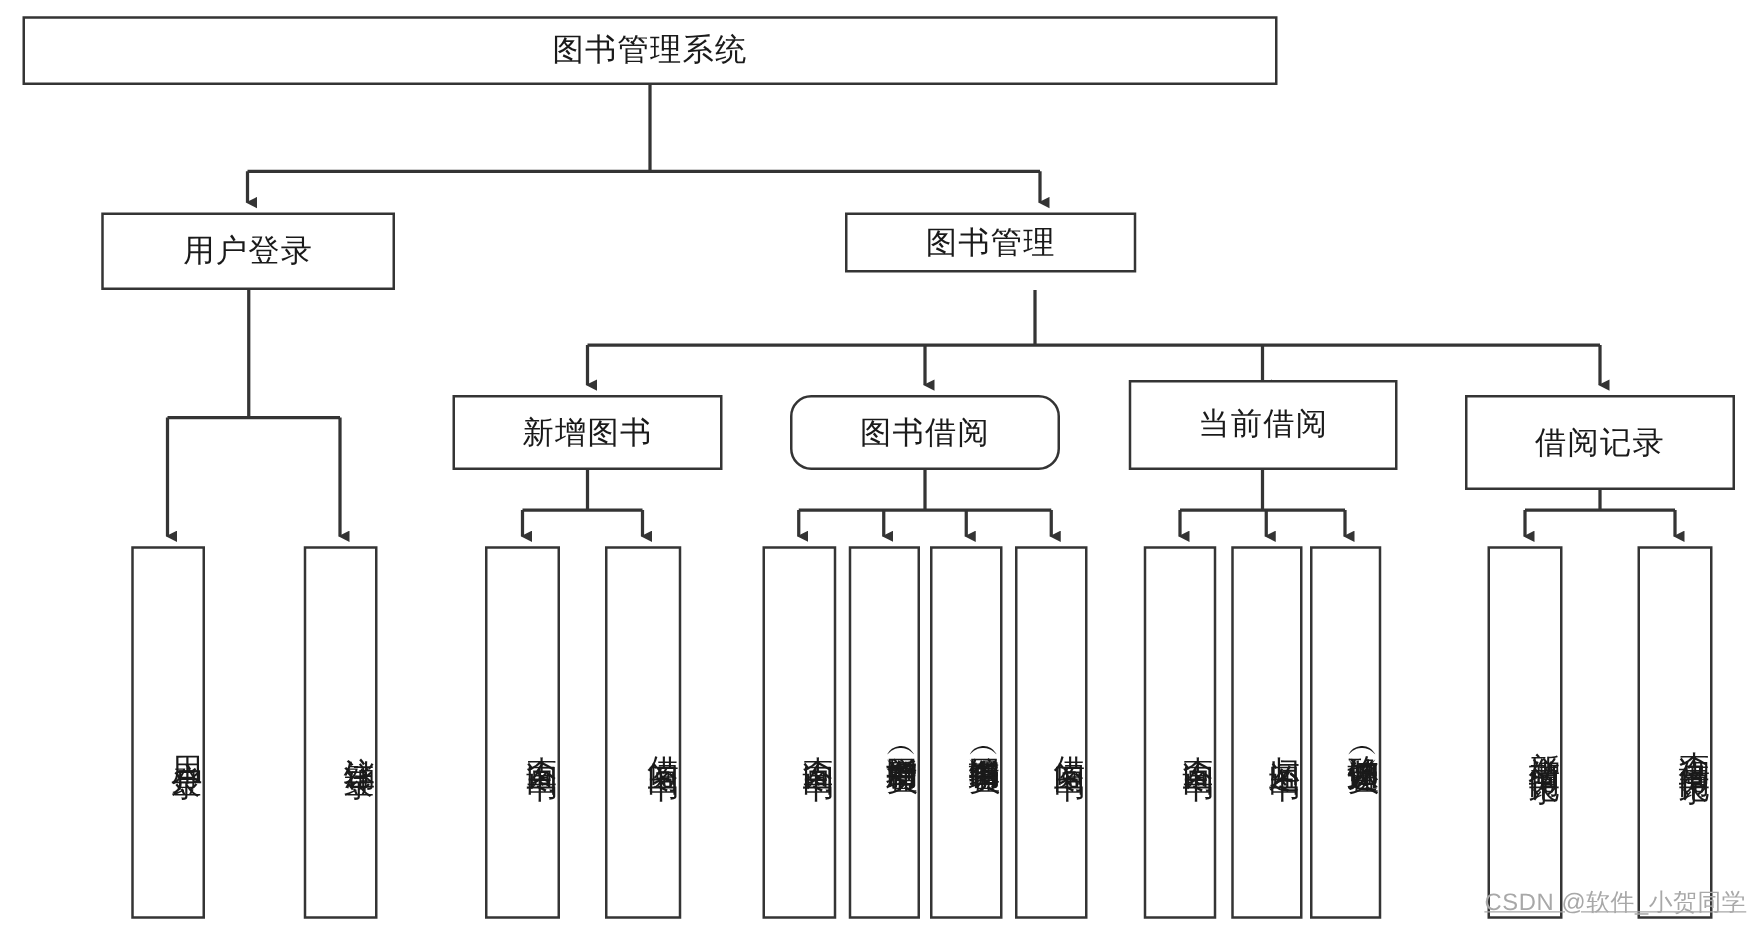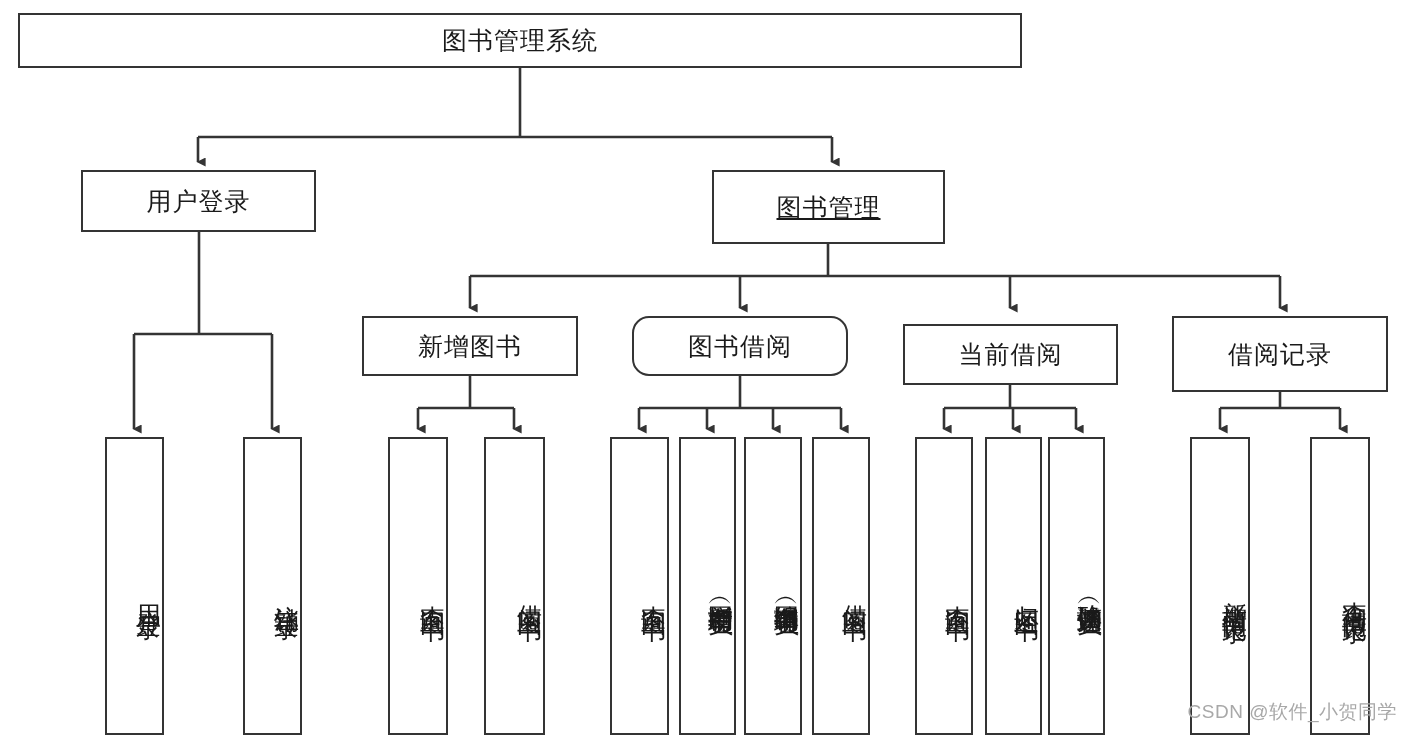--- a/index.html
+++ b/index.html
@@ -53,25 +53,26 @@
     position: absolute;
     left: 0;
     top: 0;
     width: 1405px;
     height: 747px;
     pointer-events: none;
   }
   .watermark {
     position: absolute;
     right: 8px;
-    bottom: 22px;
+    bottom: 12px;
     font-size: 19px;
     color: #a8a8a8;
     white-space: nowrap;
     letter-spacing: 0.5px;
+    text-decoration: underline;
   }
 </style>
 </head>
 <body>
 
 <div id="canvas">
 
   <svg class="links" viewBox="0 0 1405 747">
     <defs>
       <marker id="arrow" markerWidth="10" markerHeight="10" refX="4.5" refY="7.6" orient="auto" markerUnits="userSpaceOnUse">
@@ -122,31 +123,31 @@
     </g>
   </svg>
 
   <div class="node horiz" style="left:18px; top:13px; width:1004px; height:55px;">
     <span class="node-label">图书管理系统</span>
   </div>
 
   <div class="node horiz" style="left:81px; top:170px; width:235px; height:62px;">
     <span class="node-label">用户登录</span>
   </div>
-  <div class="node horiz" style="left:712px; top:170px; width:233px; height:74px;text-decoration:underline;">
+  <div class="node horiz" style="left:676px; top:170px; width:233px; height:48px;">
     <span class="node-label">图书管理</span>
   </div>
 
   <div class="node horiz" style="left:362px; top:316px; width:216px; height:60px;">
     <span class="node-label">新增图书</span>
   </div>
   <div class="node horiz" style="left:632px; top:316px; width:216px; height:60px;border-radius:17px;">
     <span class="node-label">图书借阅</span>
   </div>
-  <div class="node horiz" style="left:903px; top:324px; width:215px; height:61px;">
+  <div class="node horiz" style="left:903px; top:304px; width:215px; height:72px;font-family:Liberation Serif, serif;">
     <span class="node-label">当前借阅</span>
   </div>
   <div class="node horiz" style="left:1172px; top:316px; width:216px; height:76px;">
     <span class="node-label">借阅记录</span>
   </div>
 
   <div class="node vert" style="left:105px; top:437px; width:59px; height:298px;">
     <span class="node-label">用户登录</span>
   </div>
   <div class="node vert" style="left:243px; top:437px; width:59px; height:298px;">

